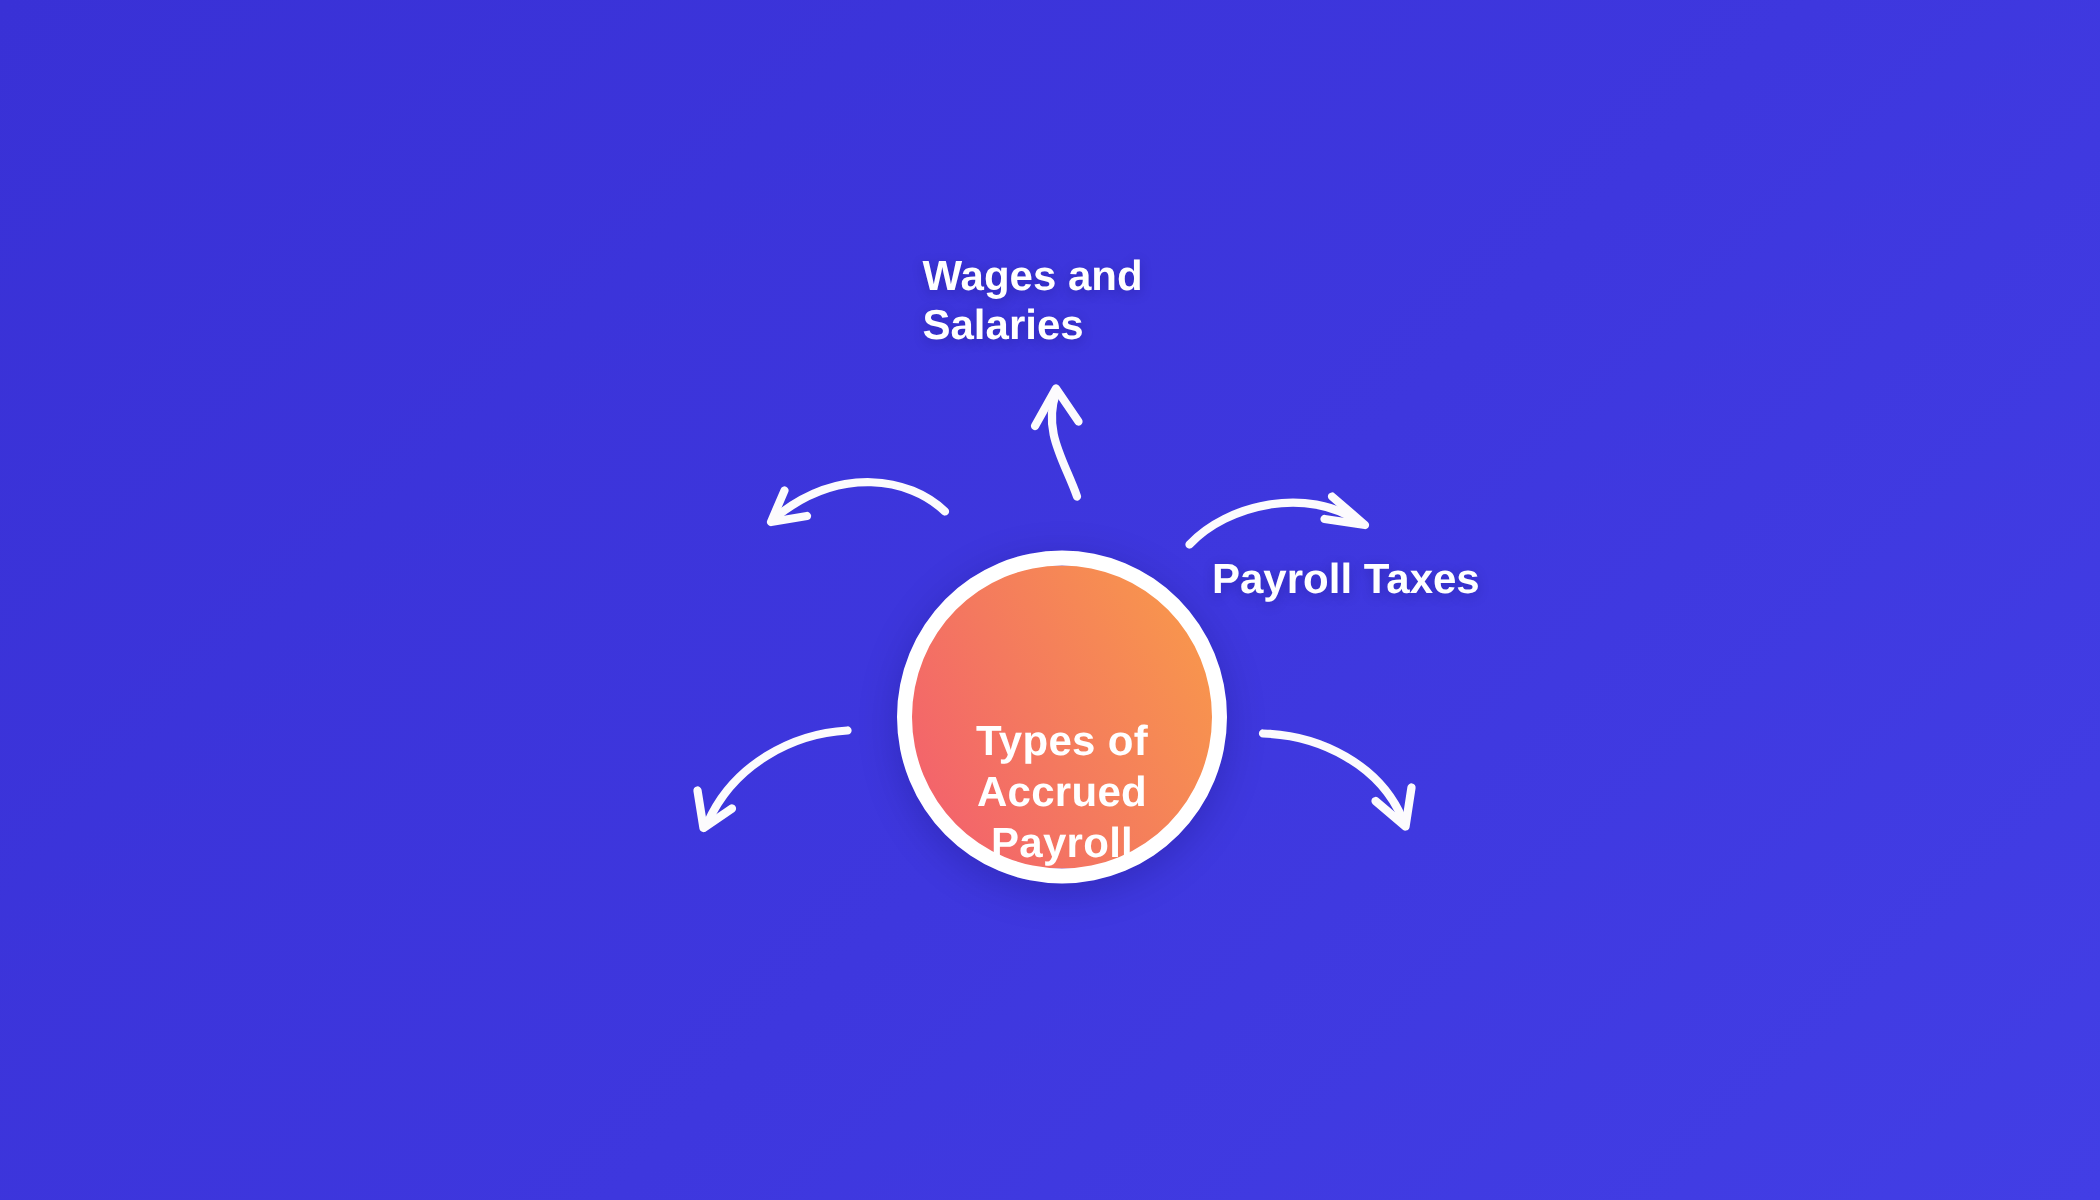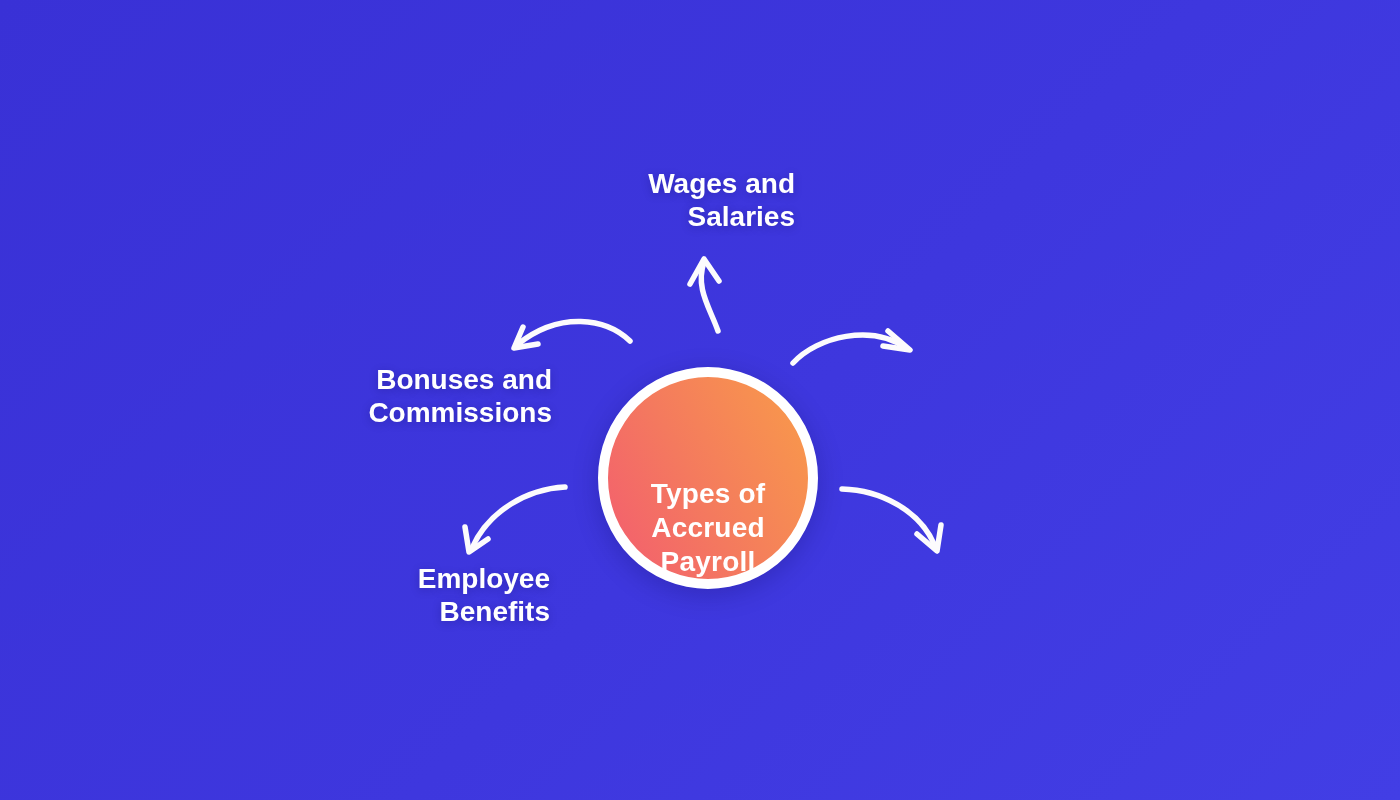--- a/index.html
+++ b/index.html
@@ -47,21 +47,21 @@
     line-height: 34px;
     letter-spacing: 0.2px;
   }
   .node-label {
     position: absolute;
     transform: translateX(-50%);
     color: #FFFFFF;
     font-size: 28px;
     font-weight: bold;
     line-height: 33px;
-    text-align: right;
+    text-align: left;
     text-shadow: 0 2px 8px rgba(15, 8, 80, 0.25);
     white-space: normal;
   }
   .label-wages     { left: 705px; top: 167px; width: 180px; }
   .label-payroll   { left: 938px; top: 369px; width: 260px; }
   .label-overtime  { left: 981px; top: 562px; width: 260px; }
   .label-employee  { left: 465px; top: 562px; width: 170px; }
   .label-bonuses   { left: 452px; top: 363px; width: 200px; }
 </style>
 </head>
@@ -91,19 +91,18 @@
       <path d="M 523 327 L 514 348 L 538 344"></path>
     </g>
   </svg>
 
   <div class="center-node">
     <div class="center-title">Types of Accrued Payroll</div>
   </div>
 
   <div class="node-label label-wages">Wages and Salaries</div>
 
+  <div class="node-label label-payroll">Payroll Taxes</div>
 
 
-  <div class="node-label label-employee">Employee Benefits</div>
 
-  <div class="node-label label-bonuses">Bonuses and Commissions</div>
 
 </div>
 
 </body></html>

